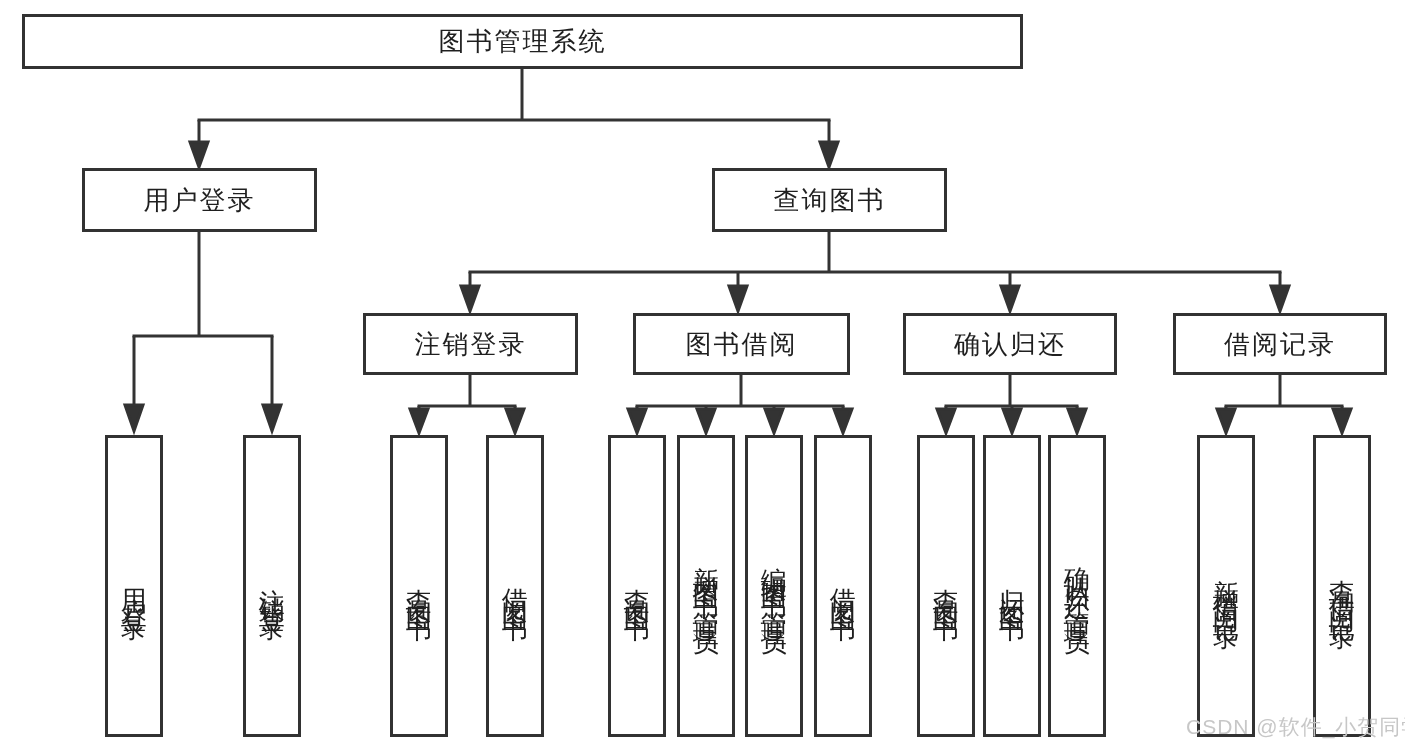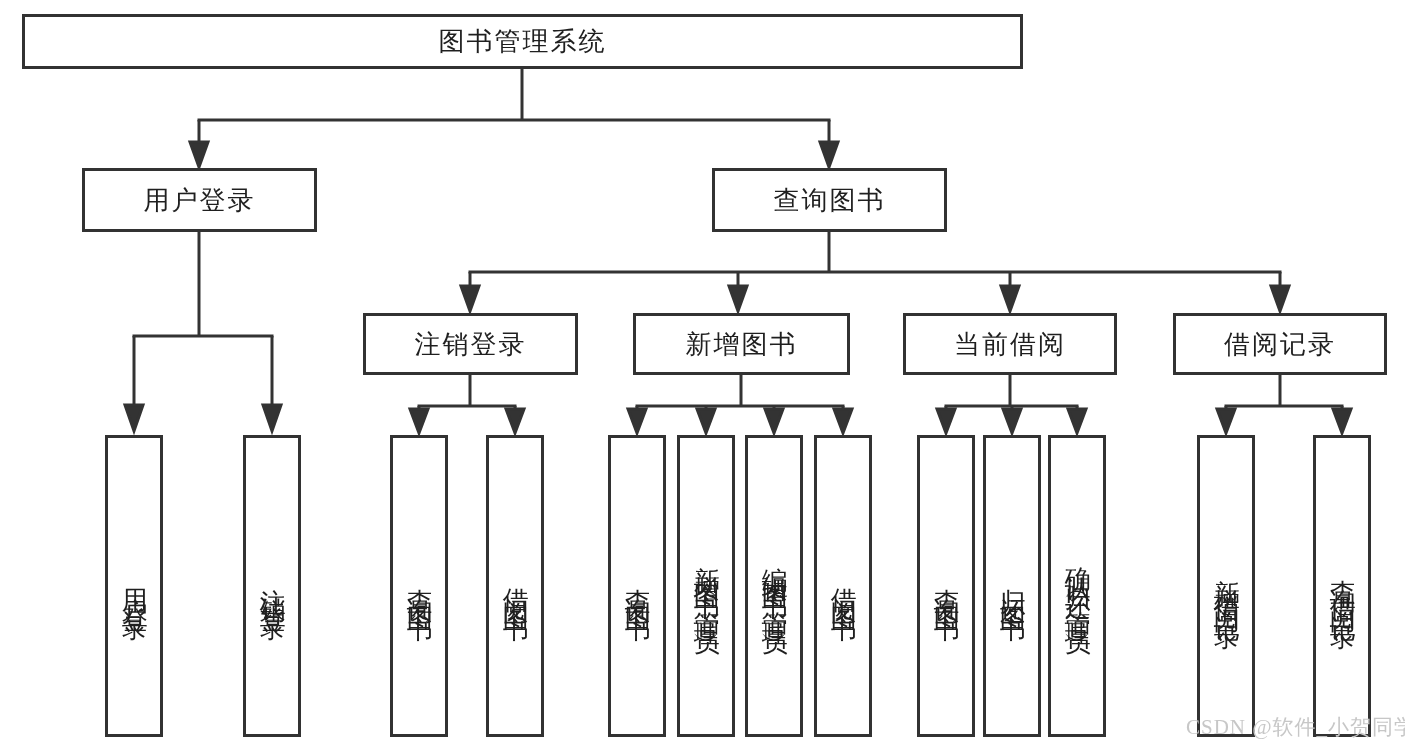--- a/index.html
+++ b/index.html
@@ -1,18 +1,18 @@
 <!DOCTYPE html>
 <html><head>
 <meta charset="utf-8">
 <style>
   html,body { margin:0; padding:0; background:#ffffff; }
   #stage {
     position:relative; width:1405px; height:747px; background:#ffffff;
-    font-family:Liberation Serif, serif; overflow:hidden;
+    font-family:Liberation Sans, sans-serif; overflow:hidden;
   }
   #wires { position:absolute; left:0; top:0; width:1405px; height:747px; }
   .box {
     position:absolute; box-sizing:border-box;
     border:3px solid #323232; background:#ffffff;
     display:flex; align-items:center; justify-content:center;
     color:#1f1f1f;
   }
   .h .lbl { font-size:26px; letter-spacing:2px; white-space:nowrap; }
   .v { width:58px; height:302px; top:435px; }
@@ -108,24 +108,24 @@
     <span class="lbl">用户登录</span>
   </div>
   <div class="box h" style="left:712px; top:168px; width:235px; height:64px;">
     <span class="lbl">查询图书</span>
   </div>
 
   <div class="box h" style="left:363px; top:313px; width:215px; height:62px;">
     <span class="lbl">注销登录</span>
   </div>
   <div class="box h" style="left:633px; top:313px; width:217px; height:62px;">
-    <span class="lbl">新增图书</span>
+    <span class="lbl">图书借阅</span>
   </div>
   <div class="box h" style="left:903px; top:313px; width:214px; height:62px;">
-    <span class="lbl">当前借阅</span>
+    <span class="lbl">确认归还</span>
   </div>
   <div class="box h" style="left:1173px; top:313px; width:214px; height:62px;">
     <span class="lbl">借阅记录</span>
   </div>
 
   <div class="box v" style="left:105px;">
     <span class="lbl">用户登录</span>
   </div>
   <div class="box v" style="left:243px;">
     <span class="lbl">注销登录</span>

